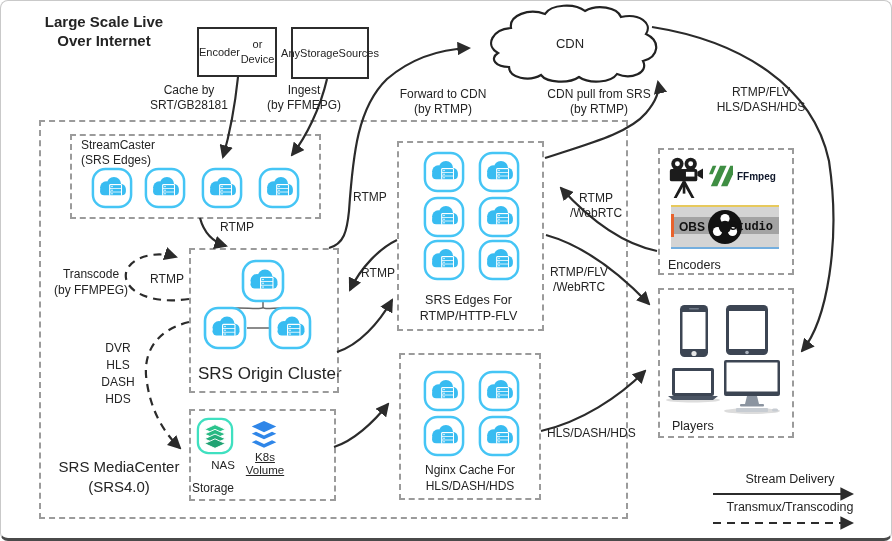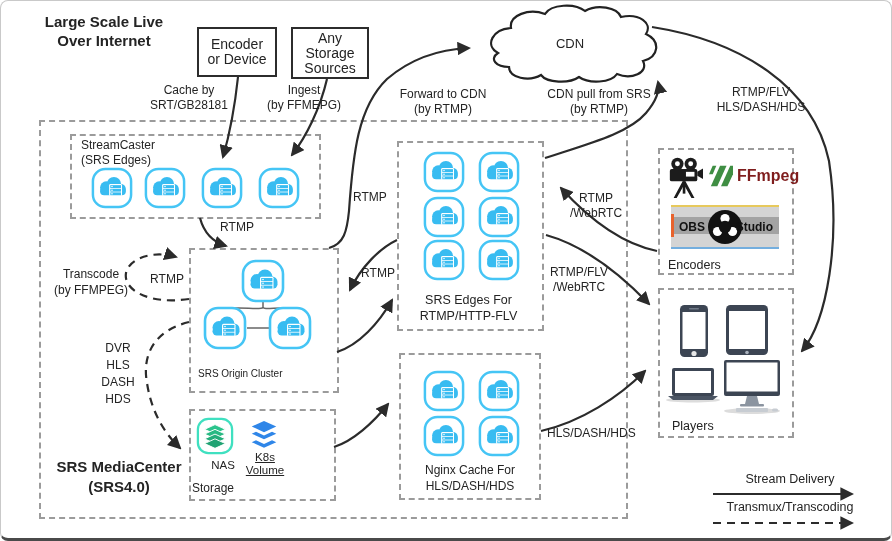--- a/index.html
+++ b/index.html
@@ -1,35 +1,35 @@
 <!DOCTYPE html>
 <html><head>
 <meta charset="utf-8">
 <style>
   html,body{margin:0;padding:0;background:#fff;}
   #frame{position:relative;width:892px;height:541px;background:#fff;overflow:hidden;
          font-family:"Liberation Sans",sans-serif;color:#242424;
          border:1px solid #c9c9c9;border-bottom:3px solid #4a4a4a;border-radius:8px;box-sizing:border-box;}
   .dashed-box{position:absolute;border:2px dashed #9b9b9b;background:transparent;z-index:1;}
   .solid-box{position:absolute;border:2px solid #2c2c2c;background:#fff;z-index:3;
-             display:flex;flex-direction:column;align-items:center;justify-content:center;
-             font-size:14px;line-height:15px;text-align:center;}
+             display:flex;flex-direction:row;align-items:center;justify-content:center;
+             font-size:11px;line-height:15px;text-align:center;}
   .lbl{position:absolute;font-size:12px;line-height:14.5px;text-align:center;z-index:3;white-space:nowrap;}
   .lbl.left{text-align:left;}
   .box-title{position:absolute;font-size:12px;line-height:14.5px;text-align:left;white-space:nowrap;}
-  .big-lbl{font-size:15px;line-height:20px;font-weight:700;}
+  .big-lbl{font-size:15px;line-height:20px;font-weight:400;}
   svg.icons{position:absolute;z-index:1;}
   #overlay{position:absolute;left:0;top:0;z-index:2;pointer-events:none;}
   .obs-banner{position:absolute;width:108px;height:40px;background:#d4d4d4;
               border-top:2px solid #e7c95c;border-bottom:2px solid #74aede;z-index:1;}
   .obs-band{position:absolute;left:0;top:10px;width:100%;height:17px;background:#a3a3a3;}
   .obs-notch{position:absolute;left:0;top:7px;width:3px;height:23px;background:#e8622c;}
   .obs-txt{position:absolute;top:13px;font-weight:bold;font-size:12px;color:#111;}
   .ff-row{position:absolute;display:flex;align-items:center;gap:4px;z-index:1;}
-  .ff-txt{font-weight:bold;font-size:16px;color:#7f1d1d;}
+  .ff-txt{font-weight:bold;font-size:10px;color:#0f172a;}
 </style>
 </head>
 <body>
 
 <div id="frame">
 
   <svg width="0" height="0" style="position:absolute">
     <defs>
       <symbol id="cloudnode" viewBox="0 0 44 44">
         <rect x="2" y="2" width="40" height="40" rx="13" fill="#fff" stroke="#45c5f5" stroke-width="2.6"></rect>
@@ -174,21 +174,21 @@
     <div class="obs-band"></div>
     <div class="obs-notch"></div>
     <span class="obs-txt" style="left:8px;">OBS</span>
     <svg style="position:absolute;left:35px;top:1px;" width="38" height="38">
       <circle cx="19" cy="19" r="17" fill="#121212"></circle>
       <circle cx="19" cy="10.5" r="4.6" fill="#fff"></circle>
       <circle cx="11.5" cy="23.5" r="4.6" fill="#fff"></circle>
       <circle cx="26.5" cy="23.5" r="4.6" fill="#fff"></circle>
       <circle cx="19" cy="19" r="6.2" fill="#121212"></circle>
     </svg>
-    <span class="obs-txt" style="right:6px;">Studio</span>
+    <span class="obs-txt" style="right:6px;font-family:Liberation Mono, monospace;">Studio</span>
   </div>
 
   <svg class="icons" style="left:678px;top:303px;" width="30" height="54">
       <use href="#phone" width="30" height="54"></use>
     </svg>
   <svg class="icons" style="left:724px;top:303px;" width="44" height="52">
       <use href="#tablet" width="44" height="52"></use>
     </svg>
   <svg class="icons" style="left:663px;top:366px;" width="58" height="36">
       <use href="#laptop" width="58" height="36"></use>
@@ -291,21 +291,21 @@
   <div class="lbl" style="left:536px;top:264px;width:84px;">
     <div>RTMP/FLV</div>
     <div>/WebRTC</div>
   </div>
   <div class="lbl left" style="left:546px;top:425px;width:108px;">HLS/DASH/HDS</div>
 
   <div class="box-title" style="left:80px;top:137px;">
     <div>StreamCaster</div>
     <div>(SRS Edges)</div>
   </div>
-  <div class="box-title" style="left:197px;top:366px;font-size:10px;">SRS Origin Cluster</div>
+  <div class="box-title" style="left:197px;top:366px;font-size:17px;">SRS Origin Cluster</div>
   <div class="box-title" style="left:396px;top:292px;width:143px;text-align:center;font-size:12.5px;line-height:15.5px;">
     <div>SRS Edges For</div>
     <div>RTMP/HTTP-FLV</div>
   </div>
   <div class="box-title" style="left:400px;top:462px;width:138px;text-align:center;font-size:12px;line-height:15.5px;">
     <div>Nginx Cache For</div>
     <div>HLS/DASH/HDS</div>
   </div>
   <div class="box-title" style="left:204px;top:457px;width:36px;text-align:center;font-size:11.5px;">NAS</div>
   <div class="box-title" style="left:240px;top:450px;width:48px;text-align:center;font-size:11.5px;line-height:12.5px;text-decoration:underline;">

